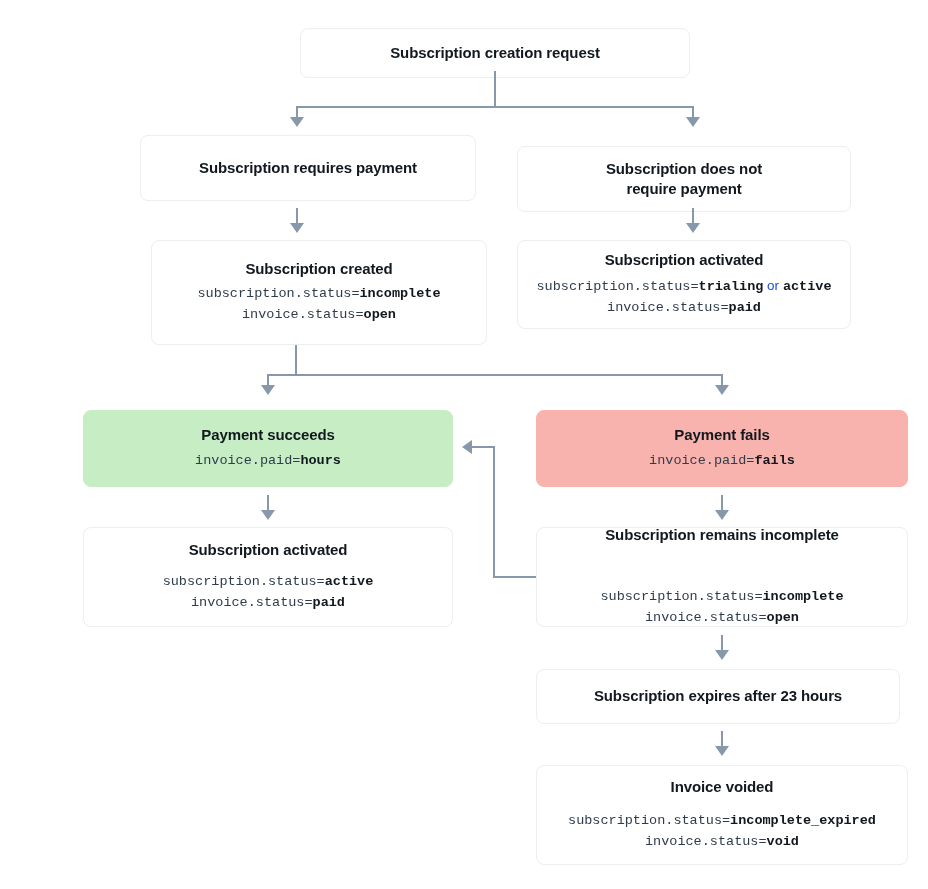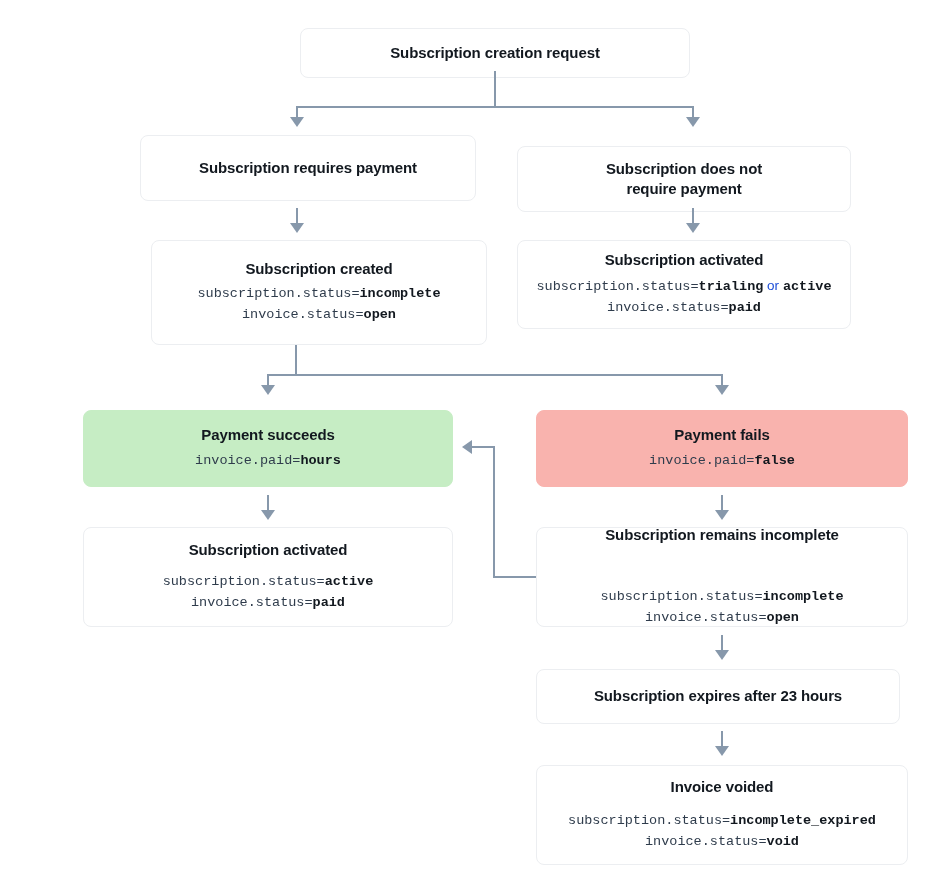--- a/index.html
+++ b/index.html
@@ -159,21 +159,21 @@
   <div class="node green" style="left:83px; top:410px; width:370px; height:77px;text-align:center;">
     <div class="node-title">Payment succeeds</div>
     <div class="code-block">
       <div class="node-code"><span>invoice.paid=</span><b>hours</b></div>
     </div>
   </div>
 
   <div class="node red" style="left:536px; top:410px; width:372px; height:77px;">
     <div class="node-title">Payment fails</div>
     <div class="code-block">
-      <div class="node-code"><span>invoice.paid=</span><b>false</b></div>
+      <div class="node-code"><span>invoice.paid=</span><b>fails</b></div>
     </div>
   </div>
 
   <div class="conn v" style="left:267px; top:495px; height:16px;"></div>
   <div class="arrowhead down" style="left:261px; top:510px;"></div>
 
   <div class="conn v" style="left:721px; top:495px; height:16px;"></div>
   <div class="arrowhead down" style="left:715px; top:510px;"></div>
 
   <div class="node plain" style="left:83px; top:527px; width:370px; height:100px;">

